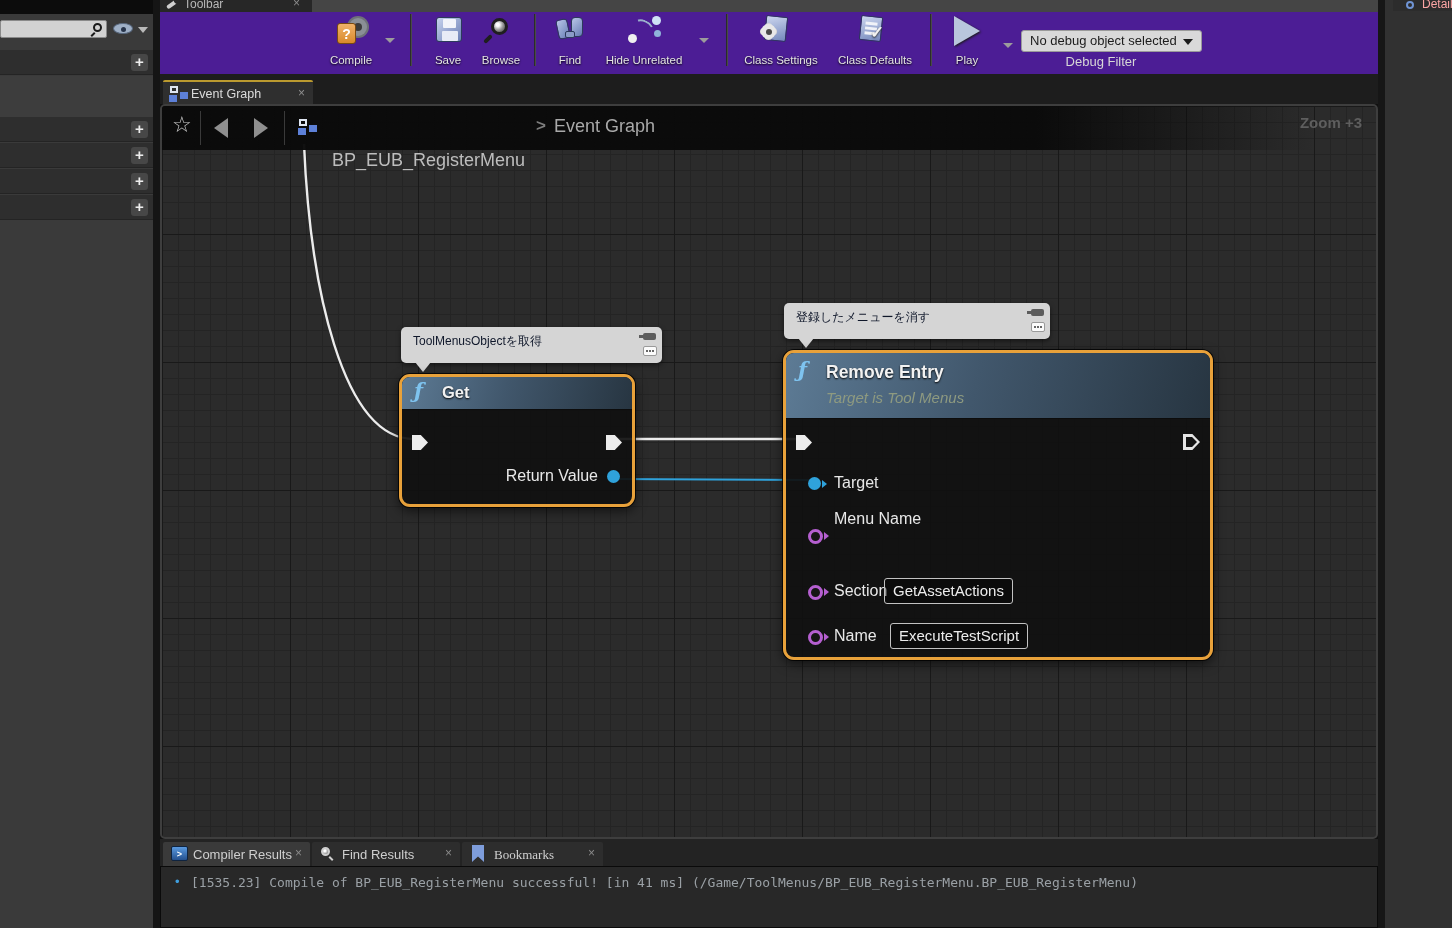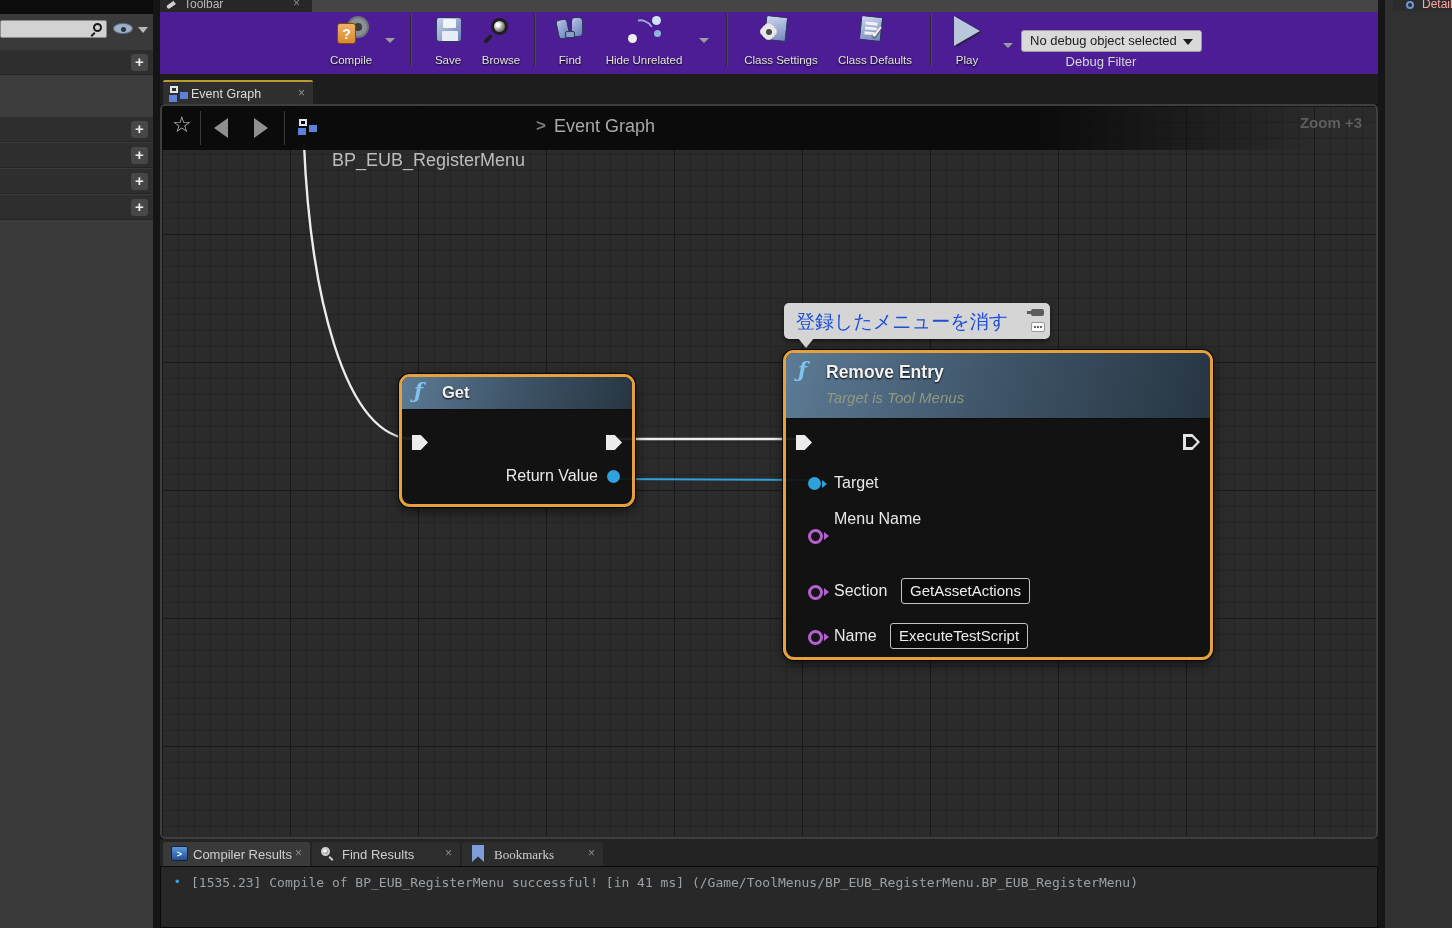--- a/index.html
+++ b/index.html
@@ -101,21 +101,21 @@
   .crumb-root { position:absolute; top:10px; font-size:18px; color:#bdbdbd; }
   .crumb-chev { position:absolute; top:10px; font-size:17px; font-weight:bold; color:#7d7d7d; }
   .crumb-cur { position:absolute; top:10px; font-size:18px; color:#a9a9a9; }
   .zoom-label { position:absolute; top:8px; right:14px; z-index:2; font-size:15px; color:#5e5e5e; font-weight:bold; }
   .watermark { position:absolute; right:6px; top:648px; z-index:1; font-size:57px; font-weight:800; letter-spacing:0px; color:#3e3e3e; font-family:"Liberation Sans",sans-serif; }
   .wires { position:absolute; left:0; top:0; z-index:1; }
 
   
   .comment { position:absolute; z-index:3; height:36px; background:#d5d5d5; border-radius:5px;
              box-shadow:0 2px 5px rgba(0,0,0,.5); }
-  .comment-text { position:absolute; left:12px; top:6px; font-size:19px; color:#1d4ed8; white-space:nowrap; }
+  .comment-text { position:absolute; left:12px; top:6px; font-size:12px; color:#0f172a; white-space:nowrap; }
   .comment-tail { position:absolute; left:14px; bottom:-9px; width:0; height:0; border-left:8px solid transparent; border-right:8px solid transparent; border-top:10px solid #d5d5d5; }
   .pin-ico { position:absolute; right:6px; top:6px; width:13px; height:7px; background:#5c5c5c; border-radius:2px; }
   .pin-ico::before { content:""; position:absolute; left:-4px; top:2px; width:5px; height:3px; background:#5c5c5c; }
   .bubble-ico { position:absolute; right:5px; top:19px; width:14px; height:10px; background:#fbfbfb; border:1px solid #9a9a9a; border-radius:2px; }
   .bubble-ico::after { content:""; position:absolute; left:2px; top:3px; width:2px; height:2px; background:#666; box-shadow:3px 0 0 #666, 6px 0 0 #666; }
 
   
   .node { position:absolute; z-index:3; border:3px solid #E8A13A; border-radius:11px;
           background:rgba(16,16,16,0.93); box-shadow:0 0 0 1px rgba(0,0,0,.8), 0 4px 12px rgba(0,0,0,.6); }
   .node-header { position:absolute; left:0; top:0; width:100%; border-radius:8px 8px 0 0;
@@ -303,20 +303,26 @@
         <div class="sq1"></div>
           <div class="sq2"></div>
           <div class="sq3"></div>
       </div>
       <div class="crumb-root" style="left:170px;margin-top:34px;">BP_EUB_RegisterMenu</div>
       <div class="crumb-chev" style="left:374px;">&gt;</div>
       <div class="crumb-cur" style="left:392px;">Event Graph</div>
     </div>
     <div class="zoom-label">Zoom +3</div>
 
+    <div class="comment" style="left:239px; top:221px; width:261px;">
+      <div class="comment-text">ToolMenusObjectを取得</div>
+      <div class="pin-ico"></div>
+      <div class="bubble-ico"></div>
+      <div class="comment-tail"></div>
+    </div>
 
     <div class="node" style="left:237px; top:268px; width:236px; height:133px;">
       <div class="node-header" style="height:33px;">
         <div class="fn-glyph" style="top:1px;">ƒ</div>
         <div class="node-title" style="top:6px;">Get</div>
       </div>
       <div class="exec-pin" style="left:10px; top:58px;"></div>
       <div class="exec-pin" style="right:10px; top:58px;"></div>
       <div class="pin-label" style="right:34px; top:90px;">Return Value</div>
       <div class="pin-circle" style="right:12px; top:93px; background:#2FA2DB;"></div>
@@ -342,21 +348,21 @@
       <div class="pin-caret" style="left:36px; top:126.5px; border-left:5px solid #2FA2DB;"></div>
       <div class="pin-label" style="left:48px; top:121px;">Target</div>
 
       <div class="pin-circle" style="left:22px; top:176px; background:#151515; border:3.5px solid #B55FD0; width:15px; height:15px;"></div>
       <div class="pin-caret" style="left:38px; top:179px; border-left:5px solid #B55FD0;"></div>
       <div class="pin-label" style="left:48px; top:157px;">Menu Name</div>
 
       <div class="pin-circle" style="left:22px; top:232px; background:#151515; border:3.5px solid #B55FD0; width:15px; height:15px;"></div>
       <div class="pin-caret" style="left:38px; top:235px; border-left:5px solid #B55FD0;"></div>
       <div class="pin-label" style="left:48px; top:229px;">Section</div>
-      <div class="pin-field" style="left:115px; top:225px;">GetAssetActions</div>
+      <div class="pin-field" style="left:98px; top:225px;">GetAssetActions</div>
 
       <div class="pin-circle" style="left:22px; top:277px; background:#151515; border:3.5px solid #B55FD0; width:15px; height:15px;"></div>
       <div class="pin-caret" style="left:38px; top:280px; border-left:5px solid #B55FD0;"></div>
       <div class="pin-label" style="left:48px; top:274px;">Name</div>
       <div class="pin-field" style="left:104px; top:270px;">ExecuteTestScript</div>
     </div>
   </div>
 
   <div class="abs bottom-tabbar">
     <div class="b-tab active" style="left:3px; width:147px;">

